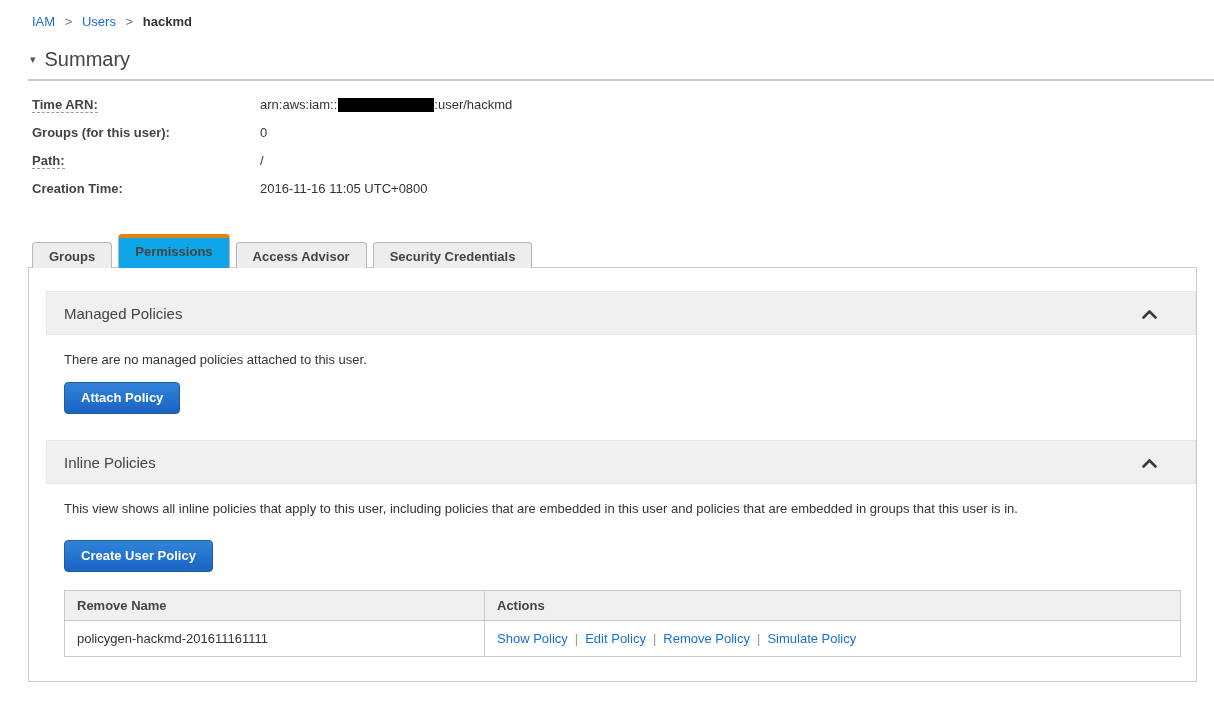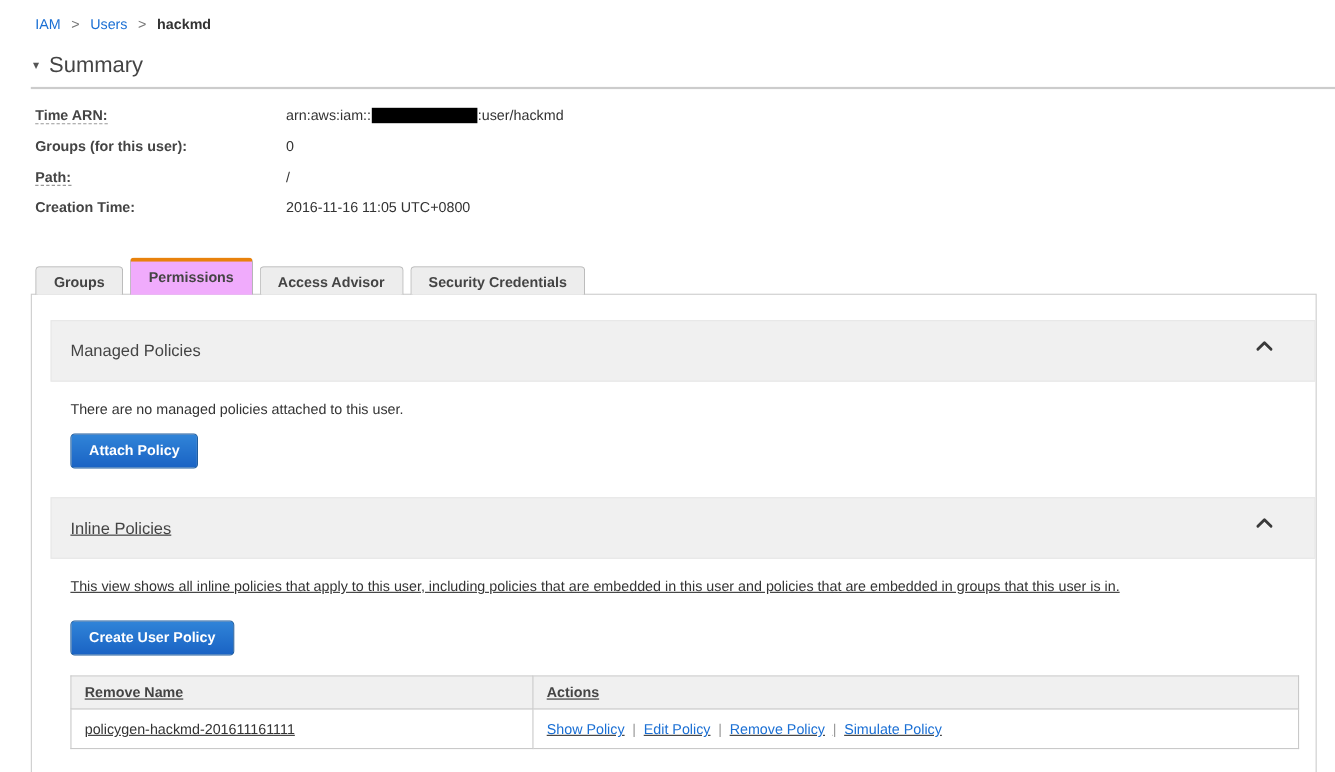--- a/index.html
+++ b/index.html
@@ -33,32 +33,32 @@
   .field-row .fvalue{color:#333;}
   .redacted{display:inline-block;width:96px;height:14px;background:#000;vertical-align:text-bottom;margin:0 0 0 1px;}
   
   .tabs{display:flex;align-items:flex-end;padding-left:32px;margin-top:38px;position:relative;z-index:2;}
   .tab{
     background:#ededed;border:1px solid #b6b6b6;border-bottom:none;
     border-radius:4px 4px 0 0;padding:7px 16px 4px;margin-right:6px;
     font-weight:bold;color:#444;cursor:pointer;margin-bottom:-1px;line-height:14px;
   }
   .tab.active{
-    background:#f0abfc;border-top:4px solid var(--tab-active-orange,#e8820c);
+    background:#0ea5e9;border-top:4px solid var(--tab-active-orange,#e8820c);
     padding-top:7px;padding-bottom:9px;cursor:default;text-align:center;
   }
   
   .panel{
     margin:0 17px 14px 28px;border:1px solid #ccc;background:#fff;
     padding:23px 0 24px 17px;position:relative;z-index:1;min-height:394px;
   }
   .section{margin-bottom:25px;}
-  .section:last-child{margin-bottom:0;text-decoration:underline;}
+  .section:last-child{margin-bottom:0;}
   .section-bar{
-    background:#f0f0f0;border:1px solid #e7e7e7;height:56px;
+    background:#f0f0f0;border:1px solid #e7e7e7;height:44px;
     display:flex;align-items:center;padding:0 46px 0 17px;position:relative;cursor:pointer;
   }
   .section-bar .stitle{font-size:15px;color:#444;}
   .section-bar .chev{position:absolute;right:38px;top:18px;line-height:0;}
   .section-body{padding:0 15px 0 18px;}
   .section-body p{margin:17px 0 15px;color:#333;}
   .aws-btn{
     display:inline-block;border:1px solid #1f5d9e;border-radius:4px;
     background:linear-gradient(var(--button-blue-top,#3084d8),var(--button-blue-bottom,#1a63c4));
     color:#fff;font-weight:bold;font-size:13px;padding:7px 16px 8px;cursor:pointer;

